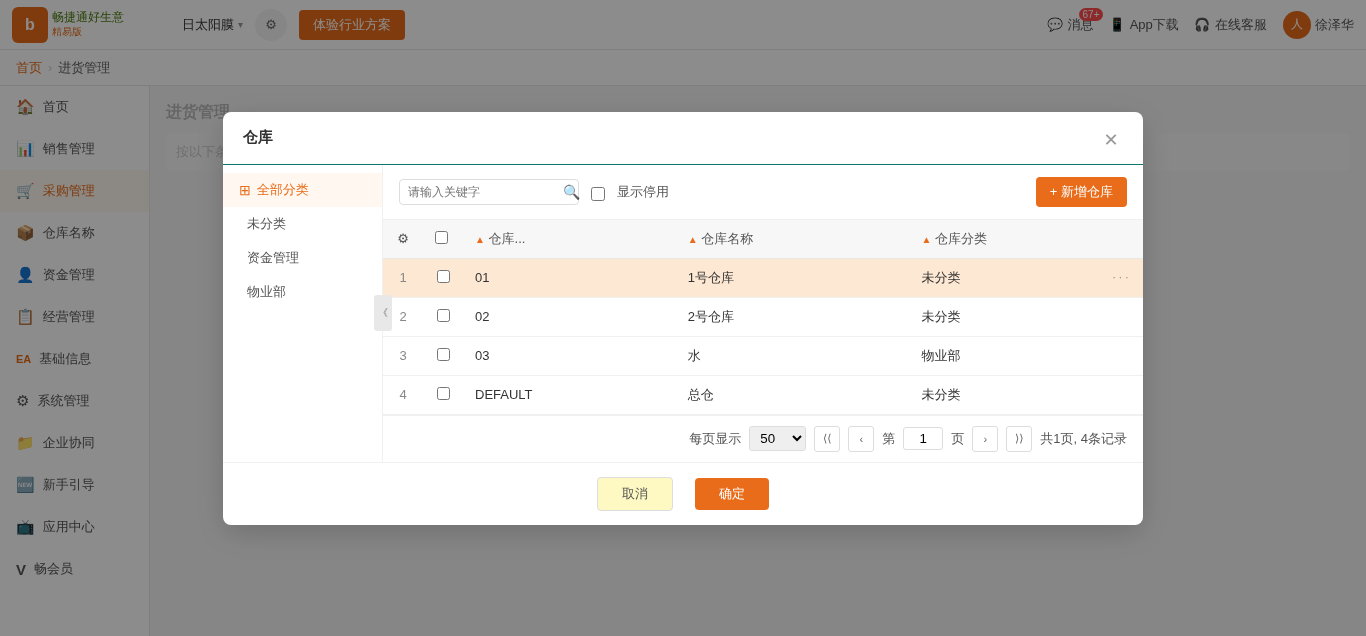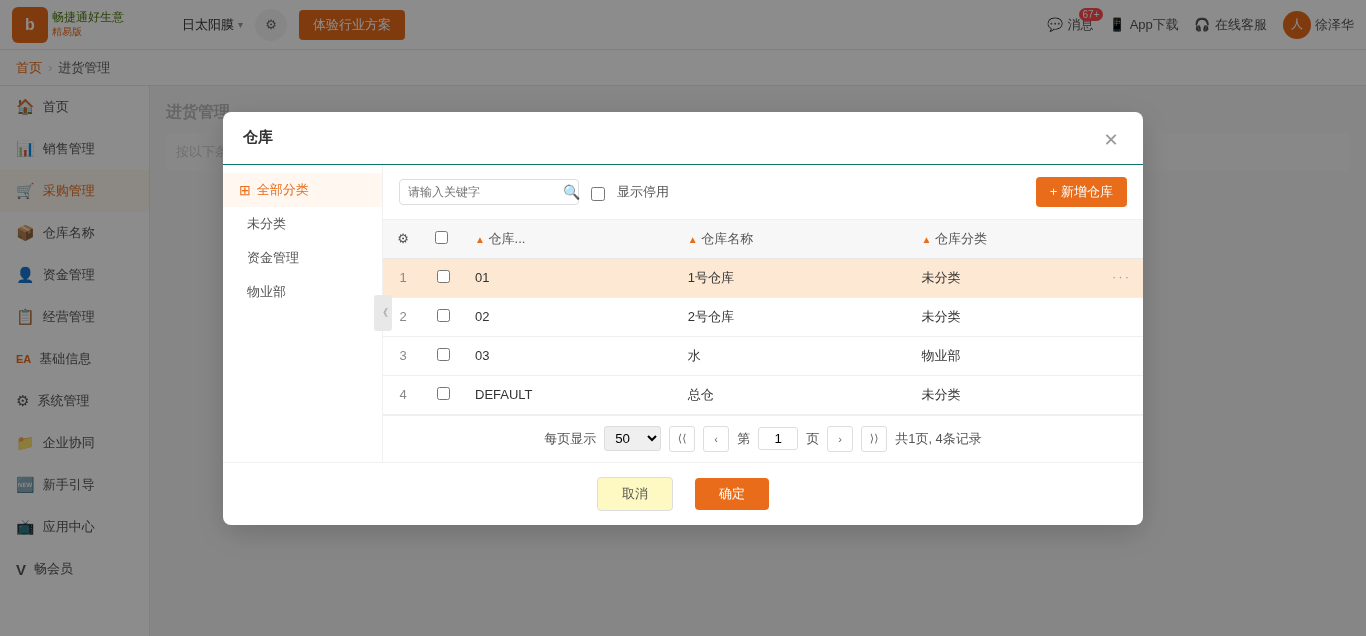--- a/index.html
+++ b/index.html
@@ -225,21 +225,21 @@
       border-bottom: 1px solid #f0f0f0;
     }
     tr.row-highlight { background: #fde8d3; }
     .row-num { color: #888; text-align: center; }
     .sort-icon { color: #e86c1a; font-size: 10px; }
     .col-actions { color: #999; letter-spacing: 2px; cursor: pointer; }
 
     
     .pagination {
       padding: 10px 16px;
-      display: flex; align-items: center; justify-content: center;
+      display: flex; align-items: center; justify-content: flex-end;
       gap: 8px; border-top: 1px solid #f0f0f0;
       font-size: 13px; color: #555;
     }
     .page-input {
       width: 40px; border: 1px solid #ddd; border-radius: 3px;
       text-align: center; padding: 3px;
     }
     .page-select {
       border: 1px solid #ddd; border-radius: 3px; padding: 3px 6px;
     }

